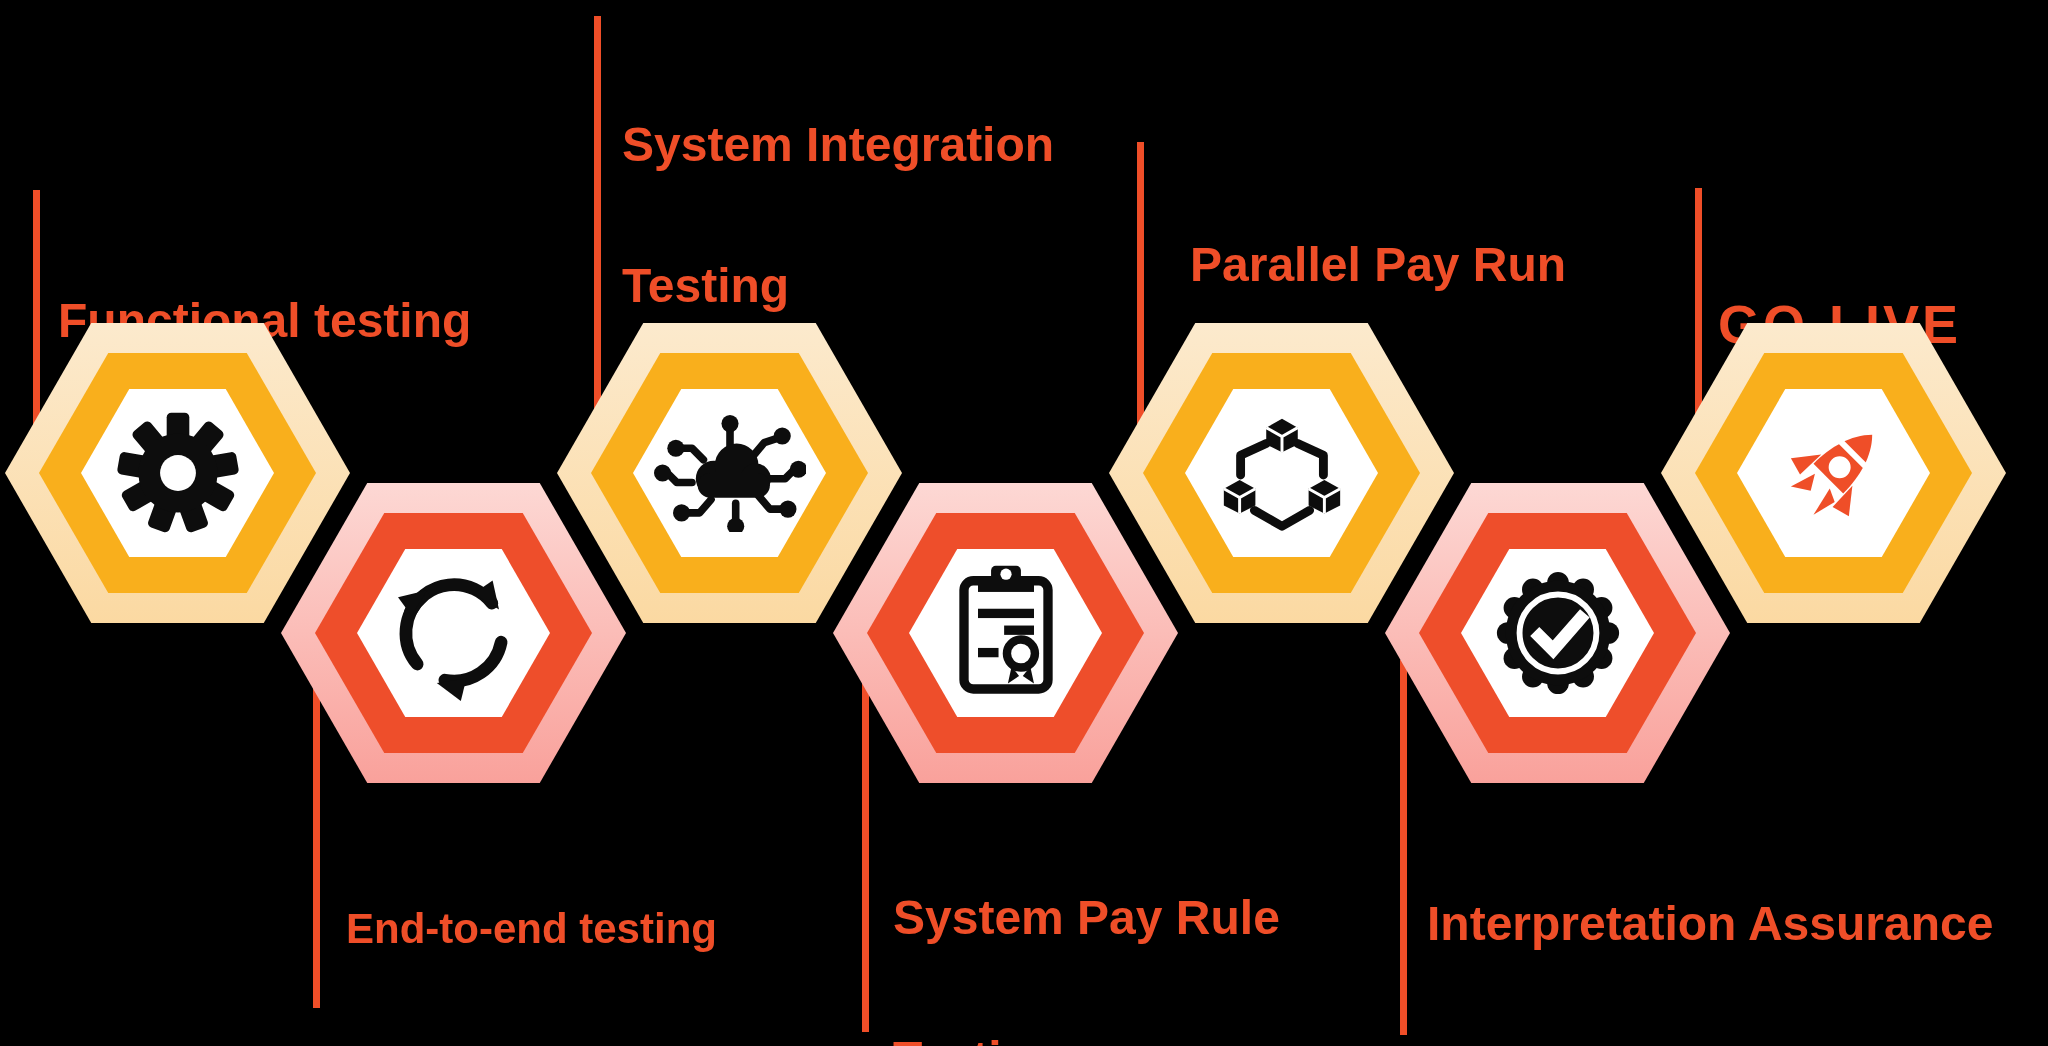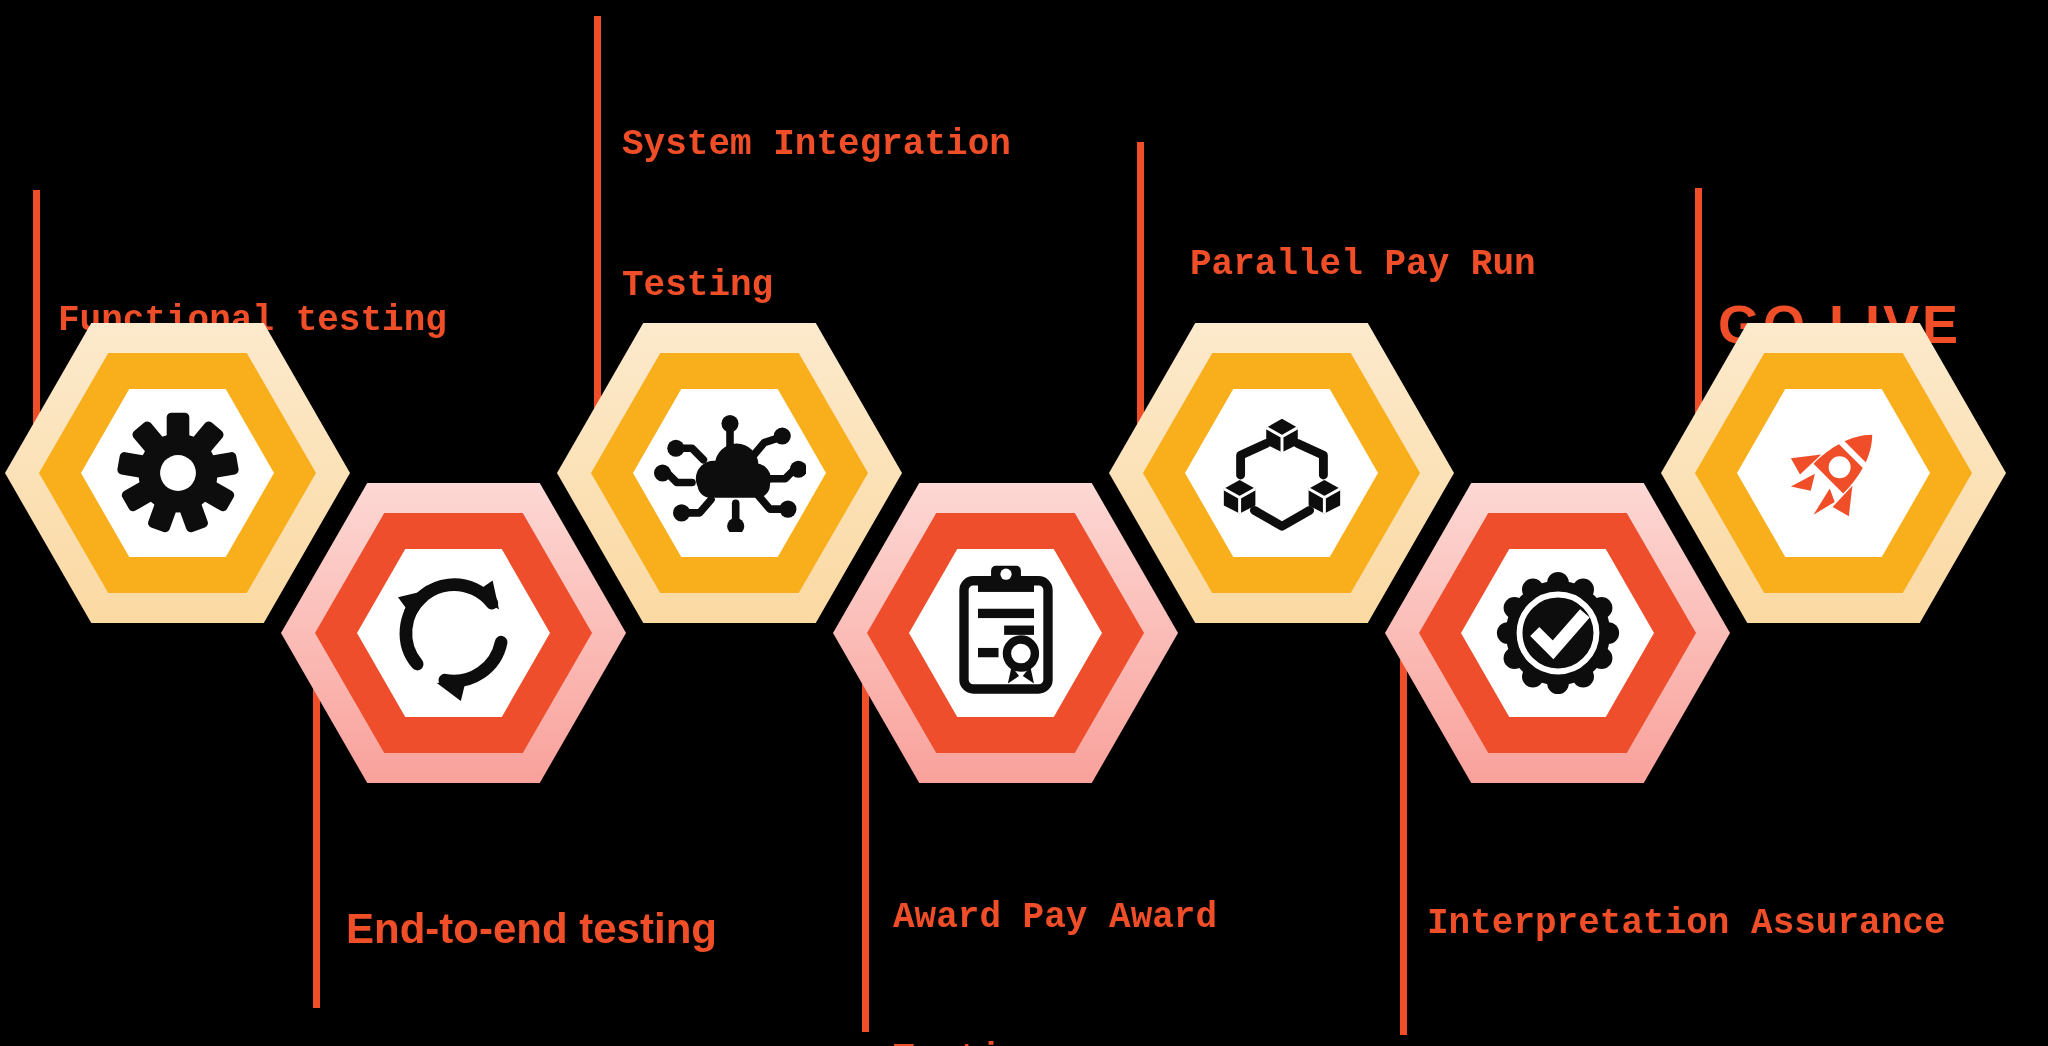--- a/index.html
+++ b/index.html
@@ -16,23 +16,23 @@
   .vline-2{left:594px;top:16px;height:414px;}
   .vline-3{left:313px;top:660px;height:348px;}
   .vline-4{left:862px;top:660px;height:372px;}
   .vline-5{left:1137px;top:142px;height:288px;}
   .vline-6{left:1400px;top:660px;height:375px;}
   .vline-7{left:1695px;top:188px;height:242px;}
   
   .label{
     position:absolute;
     color:#EF4E28;
-    font-family:Liberation Mono, monospace;
+    font-family:Liberation Sans, sans-serif;
     font-weight:700;
-    font-size:36px;
+    font-size:48px;
     line-height:47px;
     white-space:pre;
   }
   .label span{display:block;}
   .label-functional{left:58px;top:203px;}
   .label-system{left:622px;top:27px;}
   .label-endtoend{
     left:346px;top:809px;
     font-family:"Liberation Sans", sans-serif;
     font-size:42px;line-height:48px;
@@ -91,21 +91,21 @@
     <span>Functional testing</span>
   </div>
   <div class="label label-system">
     <span>System Integration</span>
     <span>Testing</span>
   </div>
   <div class="label label-endtoend">
     <span>End-to-end testing</span>
   </div>
   <div class="label label-award">
-    <span>Award Pay Award</span>
+    <span>System Pay Rule</span>
     <span>Testing</span>
   </div>
   <div class="label label-parallel">
     <span>Parallel Pay Run</span>
     <span>Testing</span>
   </div>
   <div class="label label-industrial">
     <span>Interpretation Assurance</span>
   </div>
   <div class="label label-golive">

